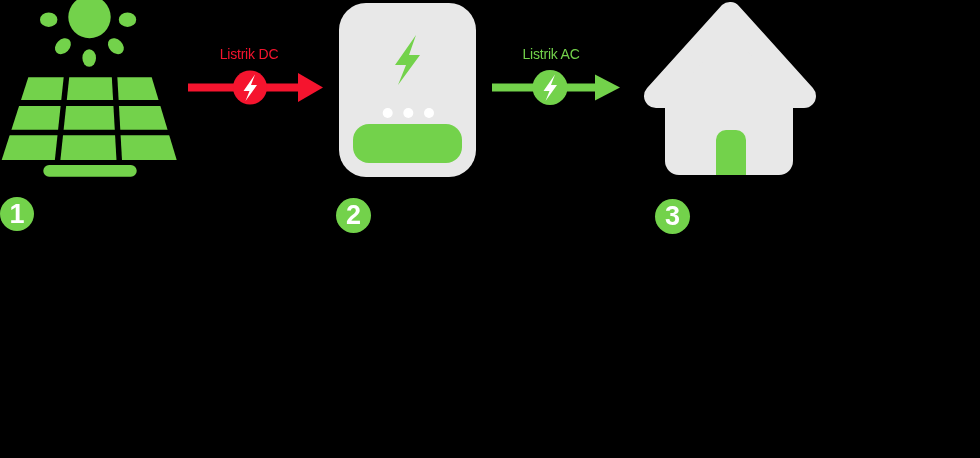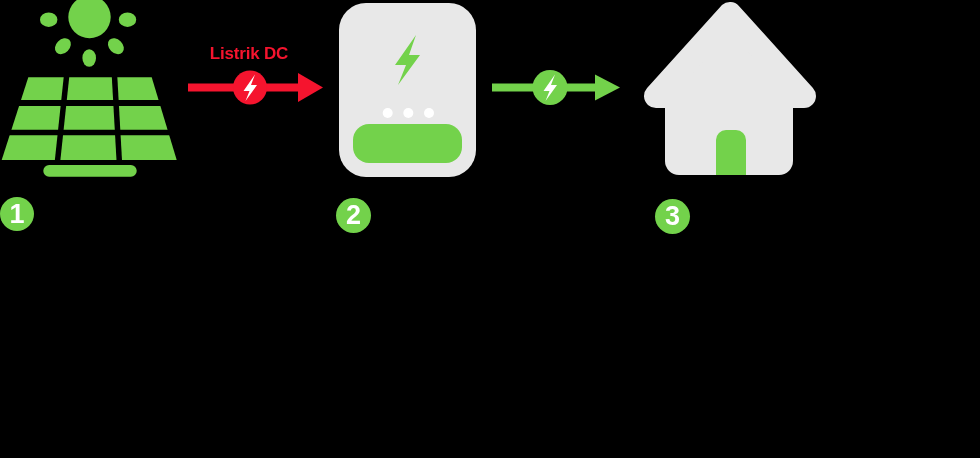--- a/index.html
+++ b/index.html
@@ -13,21 +13,21 @@
   .abs{position:absolute;}
   svg{display:block;overflow:hidden;}
   .fill-green{fill:var(--green);}
   .fill-gray{fill:var(--gray);}
   .fill-white{fill:var(--white);}
   .fill-red{fill:var(--red);}
   .stroke-bg{stroke:var(--bg);}
   .roof{fill:var(--gray);stroke:var(--gray);stroke-width:24;stroke-linejoin:round;}
   .flow-label{
     position:absolute;top:43px;width:132px;
-    text-align:center;font-size:17px;font-weight:bold;
+    text-align:center;font-size:14px;font-weight:normal;
     letter-spacing:-0.2px;line-height:22px;
   }
   .flow-label.dc{left:183px;color:var(--red);}
   .flow-label.ac{left:485px;color:var(--green);}
   .badge{
     position:absolute;width:35px;height:35px;border-radius:50%;
     background:var(--green);color:var(--white);
     display:flex;align-items:center;justify-content:center;
     font-size:27px;font-weight:bold;line-height:35px;
   }
@@ -74,20 +74,21 @@
     <rect class="fill-gray" x="0" y="0" width="137" height="174" rx="27"></rect>
     <path class="fill-green" d="M77 32 L56 62 H67 L59 82 L81 52 H70 Z"></path>
     <g>
       <circle class="fill-white" cx="48.7" cy="110" r="5"></circle>
       <circle class="fill-white" cx="69.3" cy="110" r="5"></circle>
       <circle class="fill-white" cx="90" cy="110" r="5"></circle>
     </g>
     <rect class="fill-green" x="14" y="121" width="109" height="39" rx="16"></rect>
   </svg>
 
+  <div class="flow-label ac">Listrik AC</div>
 
   <svg class="abs" style="left:487px;top:66px" width="140" height="44" viewBox="0 0 140 44">
     <line x1="5" y1="21.5" x2="112" y2="21.5" stroke="var(--green)" stroke-width="8"></line>
     <polygon class="fill-green" points="108,8.5 133,21.5 108,34.5"></polygon>
     <circle class="fill-green" cx="63" cy="21.5" r="17.5"></circle>
     <path class="fill-white" d="M68 8.5 L56.5 25 H62.5 L58.5 35 L70 19 H64 Z"></path>
   </svg>
 
   <svg class="abs" style="left:640px;top:0" width="180" height="177" viewBox="0 0 180 177">
     <rect class="fill-gray" x="25" y="80" width="128" height="95" rx="14"></rect>

